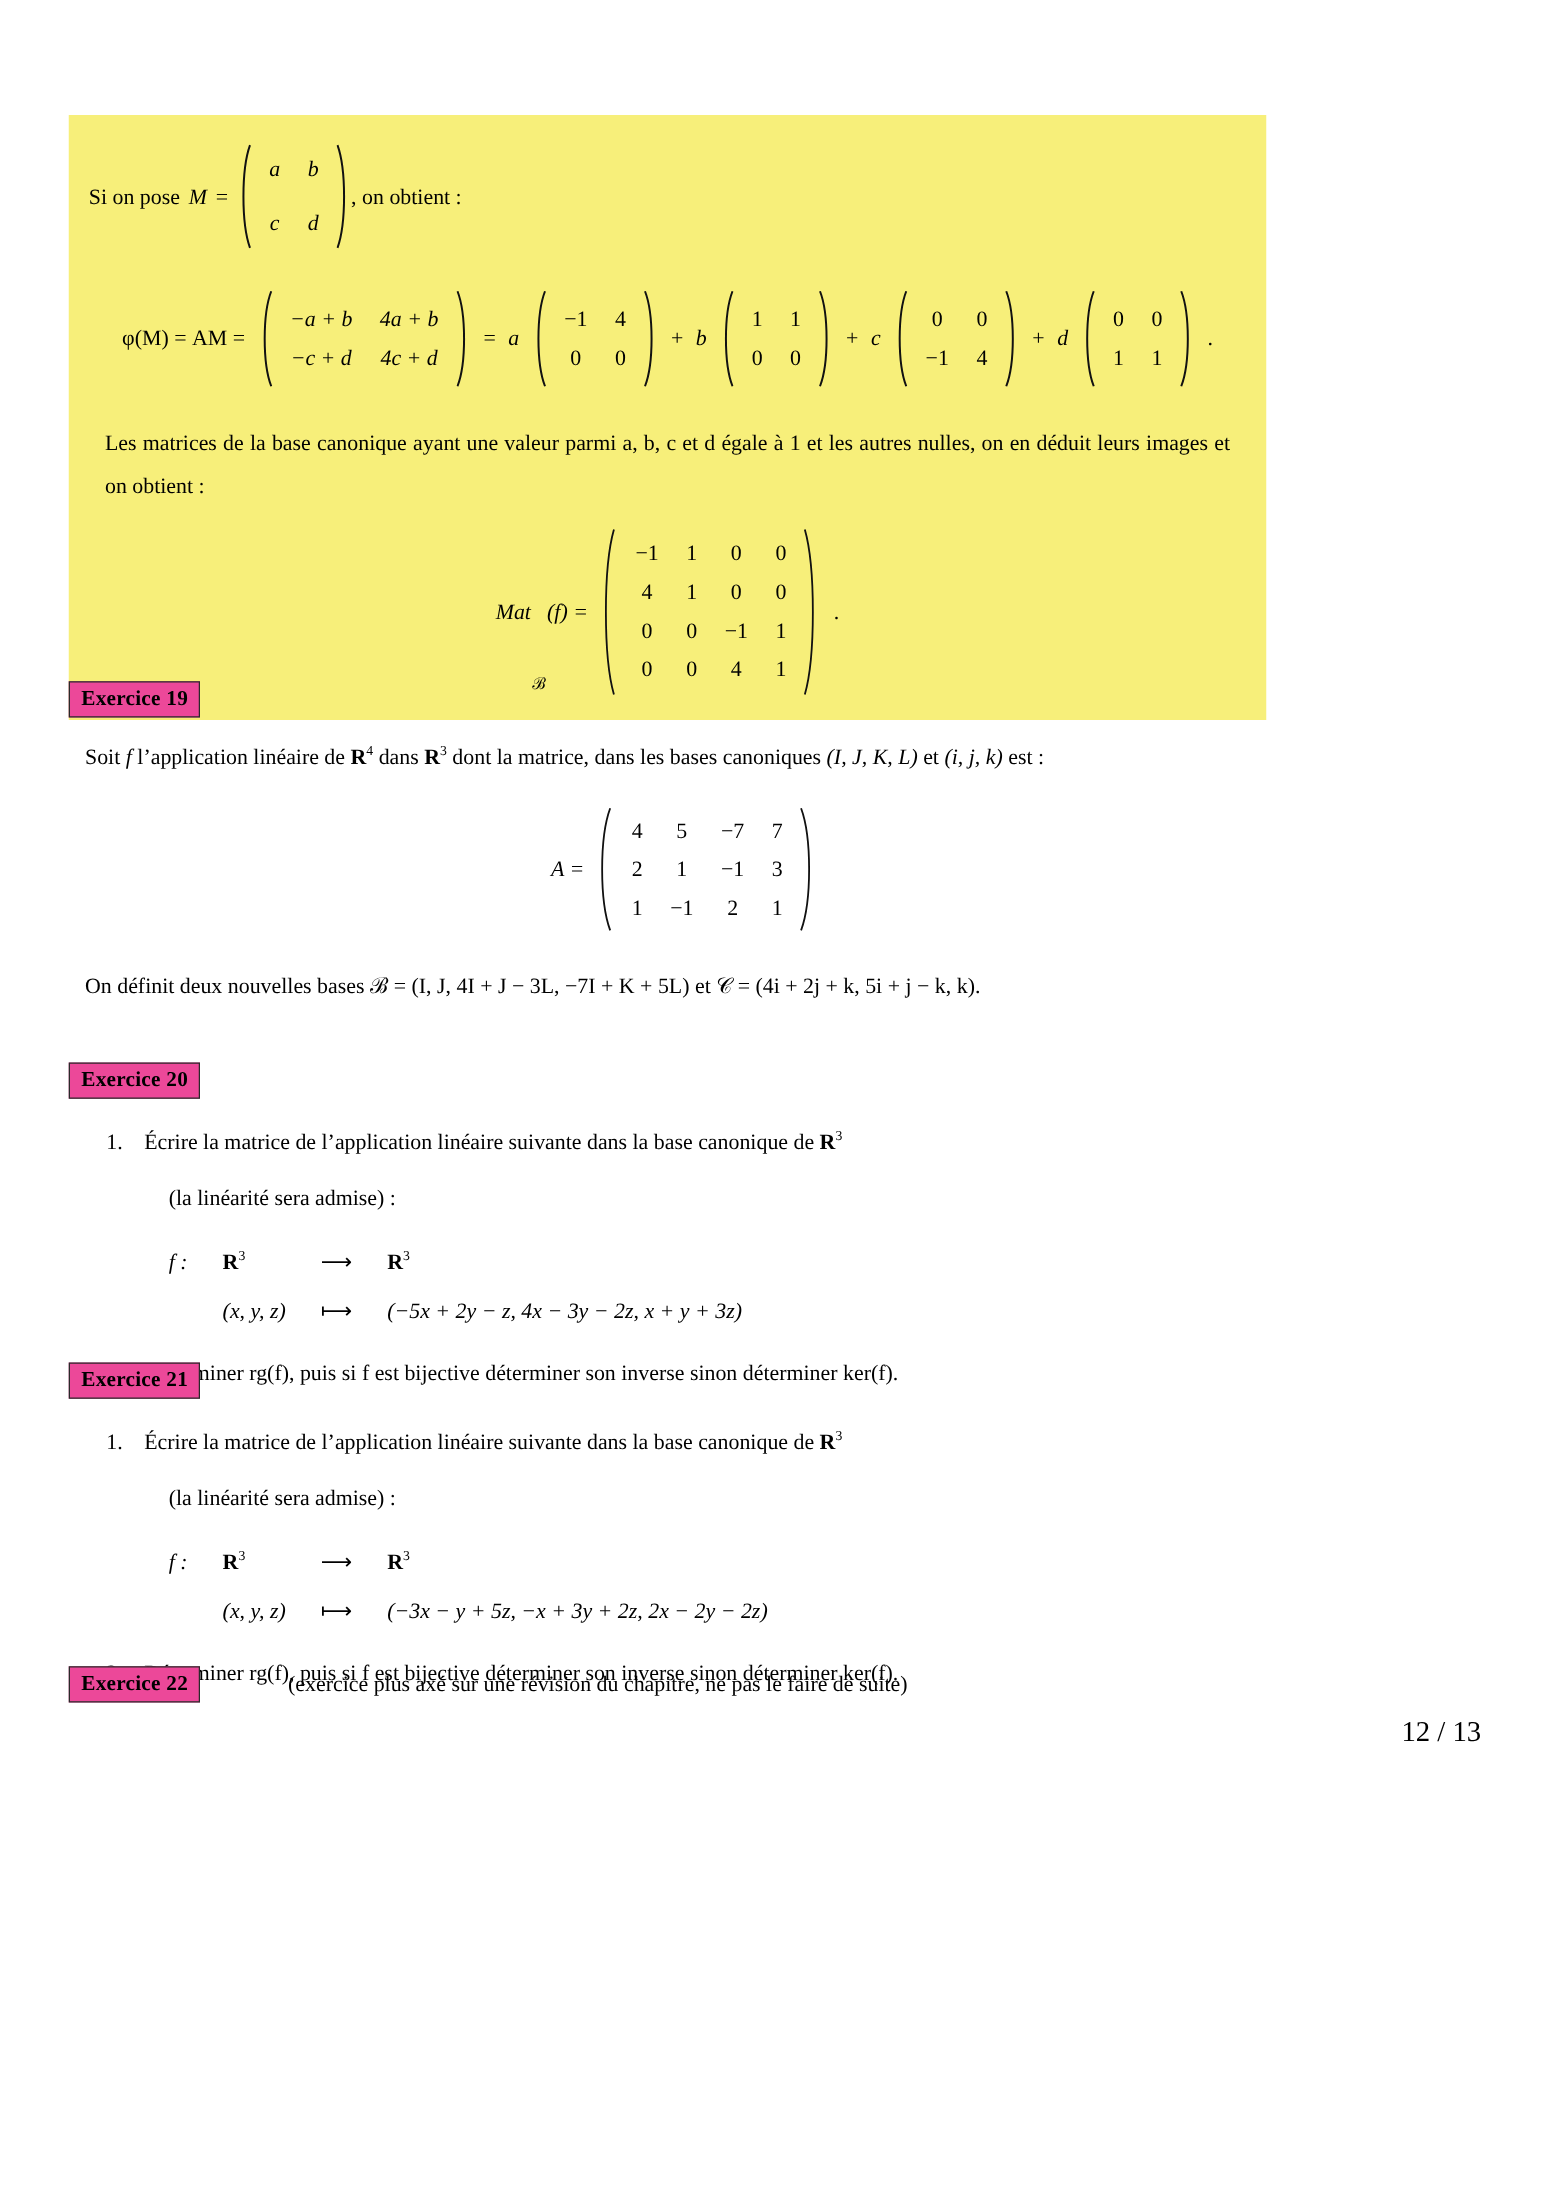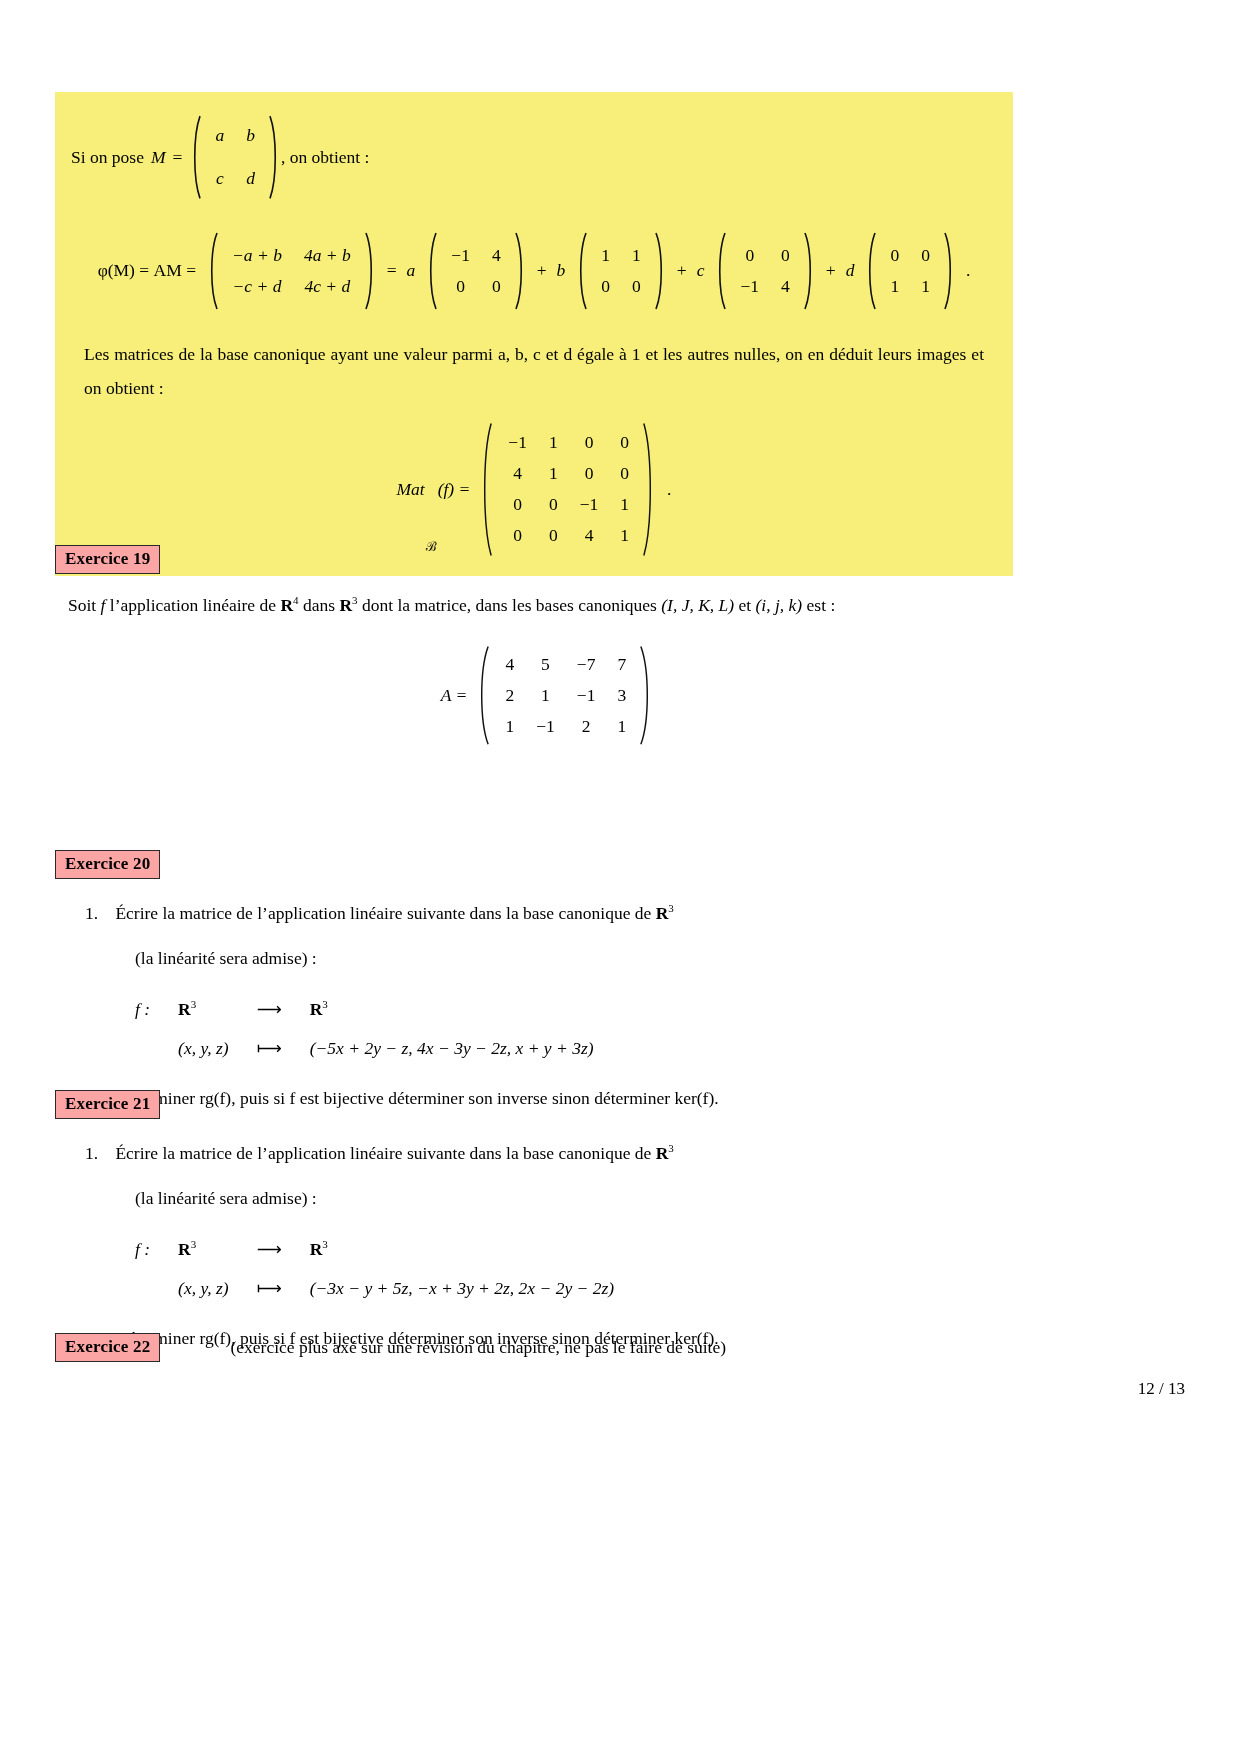--- a/index.html
+++ b/index.html
@@ -30,21 +30,21 @@
 
   .content { position:absolute; left:55px; width:985px; }
 
   .exbox {
     display:inline-block;
     border:1.3px solid #2a2a2a;
     padding:3px 9px 4px 9px;
     font-size:17px;
     font-weight:bold;
     letter-spacing:.2px;
-    background:#fca5a5;
+    background:#ec4899;
   }
   .exline { margin:0 0 10px 0; }
 
   .mathline { font-size:17.5px; line-height:1.9; }
   .it { font-style:italic; }
   .bb { font-weight:bold; }
   sup.e { font-size:11px; vertical-align:super; }
 
   
   .mat { display:inline-flex; align-items:center; vertical-align:middle; }
@@ -71,21 +71,21 @@
   .numlist li { margin:0 0 14px 0; font-size:17.5px; line-height:1.9; }
   .numlist li .n { display:inline-block; width:26px; }
 
   .fmap { font-size:17.5px; line-height:2.0; }
   .fmap table { border-collapse:collapse; }
   .fmap td { padding:2px 14px; font-size:17.5px; white-space:nowrap; }
   .fmap td.lbl { padding-left:0; }
 
   .footer {
     position:absolute; right:55px; bottom:0;
-    font-size:17px;
+    font-size:23px;
   }
   .sub-indent { padding-left:50px; }
 </style>
 </head>
 <body>
 
 <div class="page">
 
   <div class="highlight-block">
 
@@ -360,20 +360,21 @@
         </tbody>
           </table>
         <span class="paren" style="width:14px;">
           <svg viewBox="0 0 14 120" preserveAspectRatio="none">
               <path d="M1 3 C11 30,11 90,1 117" fill="none" stroke="#111" stroke-width="1.7"></path>
             </svg>
         </span>
       </span>
     </div>
 
+    <p class="para" style="margin-top:24px;">On définit deux nouvelles bases ℬ = (I, J, 4I + J − 3L, −7I + K + 5L) et 𝒞 = (4i + 2j + k, 5i + j − k, k).</p>
   </div>
 
   <div class="content" style="top:850px;">
     <div class="exline">
       <span class="exbox">Exercice 20</span>
     </div>
 
     <ul class="numlist" style="margin-top:18px;padding-left:30px;">
       <li>
         <span class="n">1.</span>

